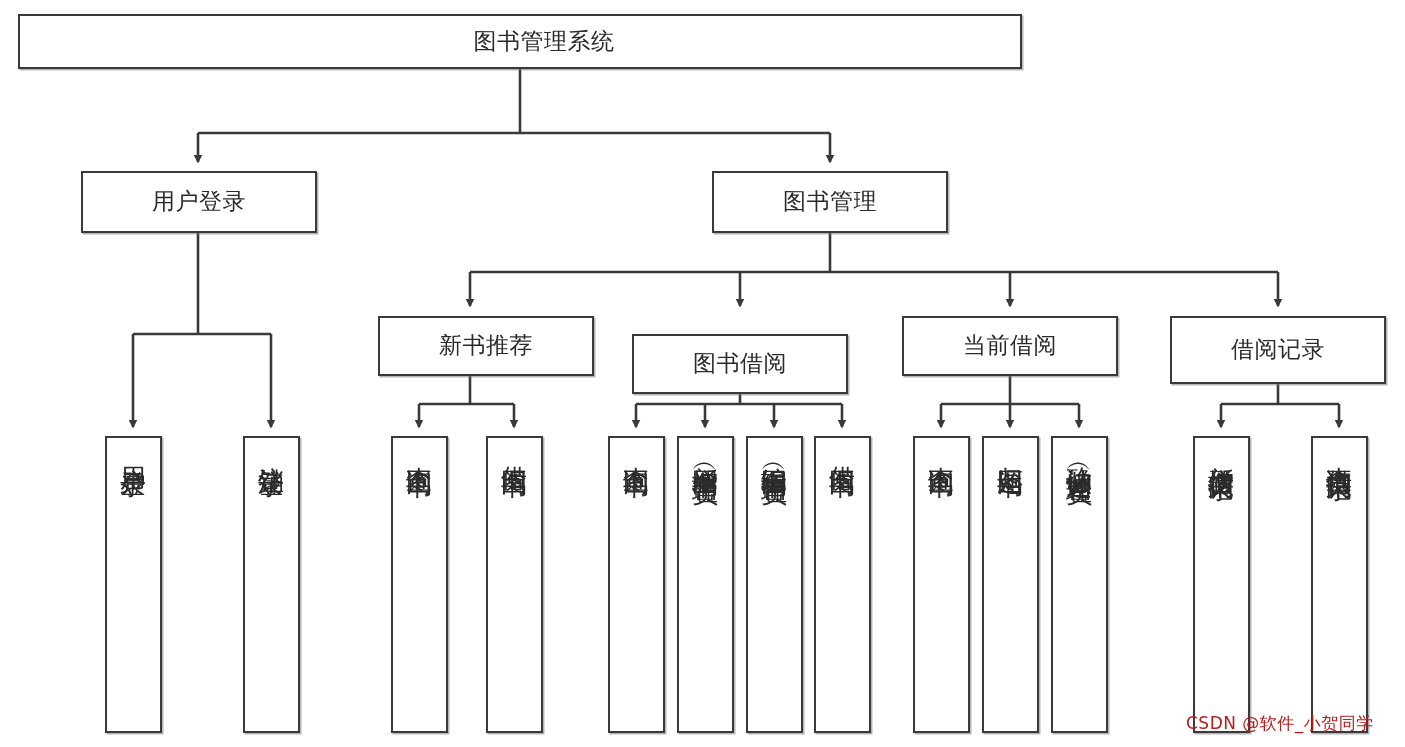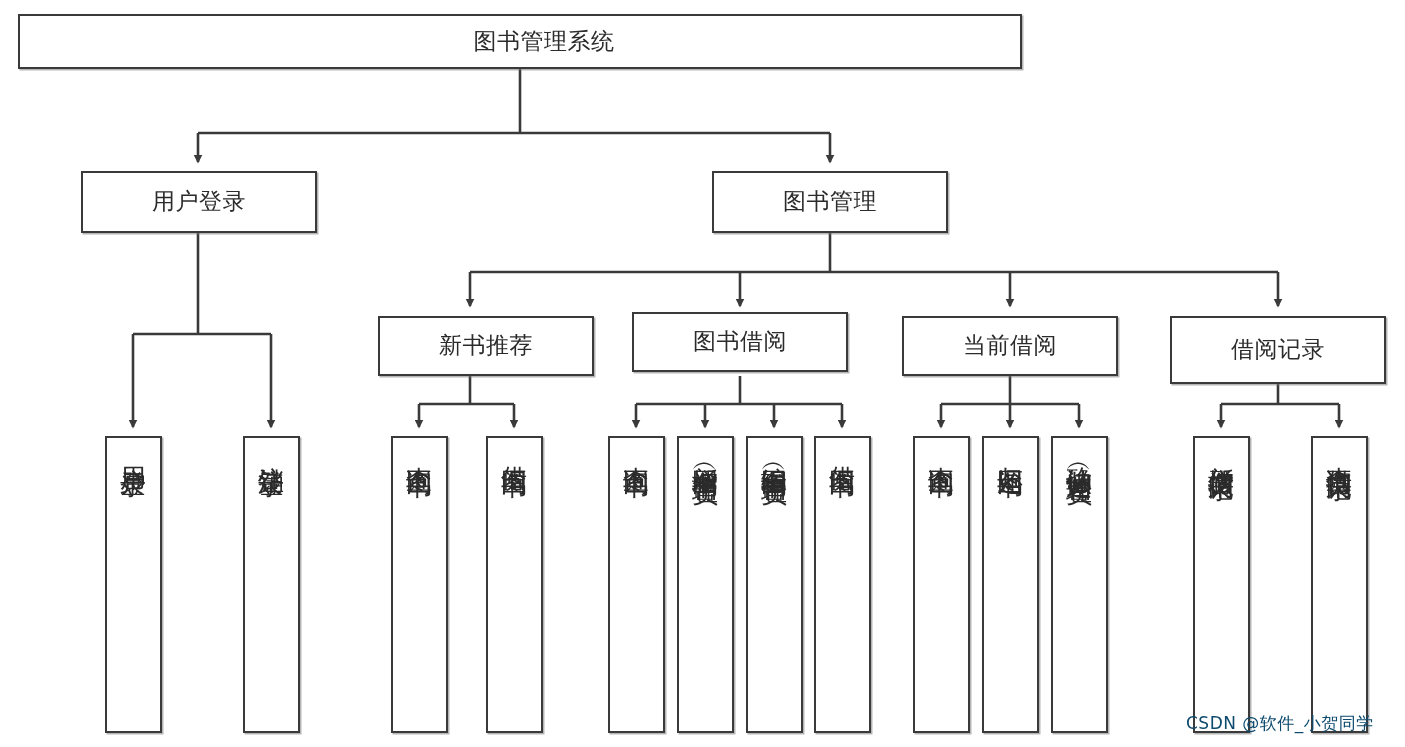--- a/index.html
+++ b/index.html
@@ -60,21 +60,21 @@
     font-size: 26px;
     letter-spacing: 2px;
     line-height: 1;
     display: block;
   }
   #watermark {
     position: absolute;
     left: 1186px;
     top: 712px;
     font-size: 17px;
-    color: #0c4a6e;
+    color: #b91c1c;
     letter-spacing: 0.5px;
     z-index: 5;
     white-space: nowrap;
     font-family: "DejaVu Sans", "Liberation Sans", sans-serif;
   }
 </style>
 </head>
 <body>
 
 <div id="diagram-root">
@@ -138,21 +138,21 @@
   </div>
 
   <div class="node horizontal" style="left:712px; top:171px; width:236px; height:62px;">
     <span class="label">图书管理</span>
   </div>
 
   <div class="node horizontal" style="left:362px; top:316px; width:216px; height:60px;margin-left:16px;">
     <span class="label">新书推荐</span>
   </div>
 
-  <div class="node horizontal" style="left:632px; top:312px; width:216px; height:60px;font-family:Liberation Serif, serif;">
+  <div class="node horizontal" style="left:632px; top:334px; width:216px; height:60px;font-family:Liberation Serif, serif;">
     <span class="label">图书借阅</span>
   </div>
 
   <div class="node horizontal" style="left:902px; top:316px; width:216px; height:60px;">
     <span class="label">当前借阅</span>
   </div>
 
   <div class="node horizontal" style="left:1170px; top:316px; width:216px; height:68px;">
     <span class="label">借阅记录</span>
   </div>

